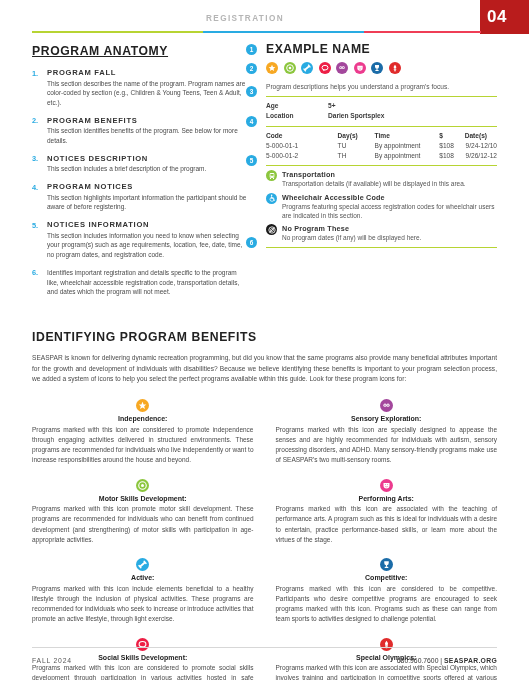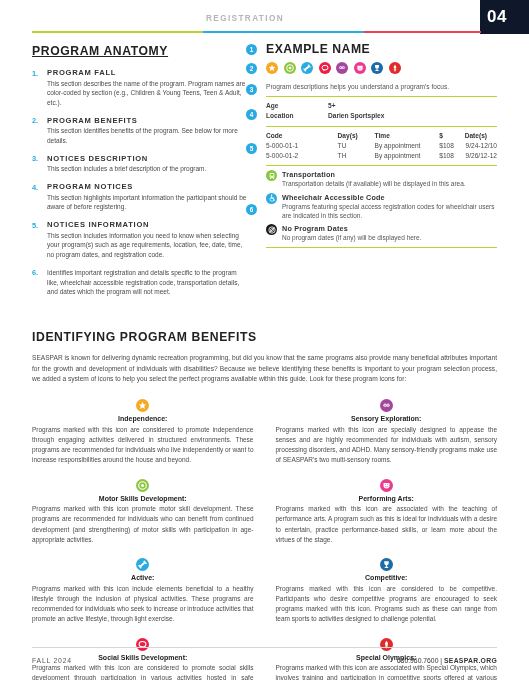--- a/index.html
+++ b/index.html
@@ -15,21 +15,21 @@
   
   .hdr { position: absolute; left: 0; top: 0; width: 529px; height: 40px; }
   .hdr-title {
     position: absolute; left: 0; top: 14px; width: 490px;
     text-align: center;
     font-size: 8.2px; font-weight: bold; letter-spacing: 1.4px;
     color: #b5b5b5;
   }
   .hdr-badge {
     position: absolute; right: 0; top: 0; width: 49px; height: 34px;
-    background: #0f172a; color: #ffffff;
+    background: #b91c1c; color: #ffffff;
     font-size: 17px; font-weight: bold; letter-spacing: .5px;
     display: flex; align-items: center; padding-left: 7px;
   }
   .rule { position: absolute; left: 32px; top: 31px; width: 449px; height: 2px; display: flex; }
   .rule i { display: block; height: 100%; }
 
   
   .sec-title {
     font-size: 12.2px; font-weight: bold; letter-spacing: .6px; color: #222;
   }
@@ -45,21 +45,21 @@
   }
   .an-body { flex: 1; }
   .an-h {
     font-size: 7.6px; font-weight: bold; letter-spacing: .7px;
     color: #333; margin-bottom: 1.5px;
   }
   .an-p { font-size: 6.5px; line-height: 1.5; color: #4a4a4a; }
 
   
   .example { position: absolute; left: 246px; top: 44px; width: 251px; }
-  .ex-row { position: relative; display: flex; align-items: center; }
+  .ex-row { position: relative; display: flex; align-items: flex-end; }
   .cnum {
     width: 11px; height: 11px; flex: 0 0 11px; border-radius: 50%;
     background: #29abe2; color: #fff;
     font-size: 6.4px; font-weight: bold;
     display: flex; align-items: center; justify-content: center;
     margin-right: 9px;
   }
   .ex-content { flex: 1; min-width: 0; }
   .ex-title { font-size: 12.2px; font-weight: bold; letter-spacing: .5px; color: #222; line-height: 11px; }
 
@@ -355,21 +355,21 @@
             </div>
             <div class="att-item">
               <div class="att-ico" style="background: rgb(26, 26, 26);">
                 <svg width="8" height="8" viewBox="0 0 24 24">
                   <circle cx="12" cy="12" r="9.5" fill="none" stroke="#fff" stroke-width="2.6"></circle>
                   <circle cx="12" cy="12" r="4.5" fill="none" stroke="#fff" stroke-width="2.2"></circle>
                   <line x1="5" y1="19" x2="19" y2="5" stroke="#fff" stroke-width="2.6"></line>
                 </svg>
               </div>
      <div class="att-txt">
-       <div class="att-h">No Program Dates</div>
+       <div class="att-h">No Program These</div>
        <div class="att-p">No program dates (if any) will be displayed here.</div>
      </div>
             </div>
           </div>
         <div class="grn-line" style="margin-top:3px;"></div>
       </div>
     </div>
   </div>
 
   <div class="benefits">

